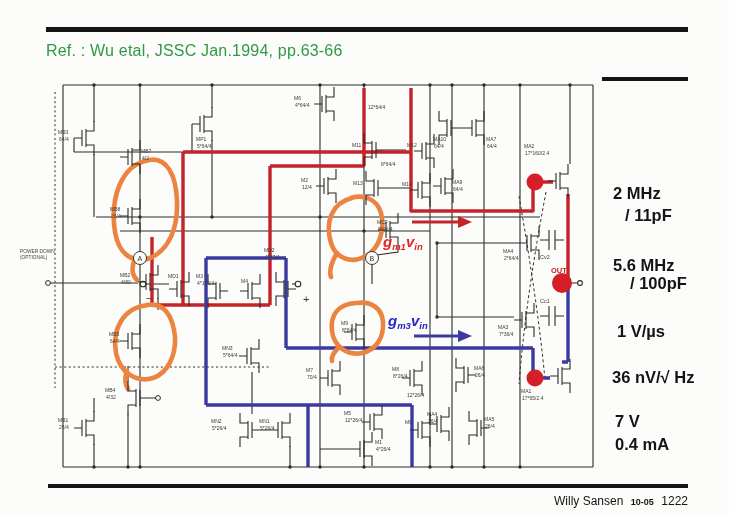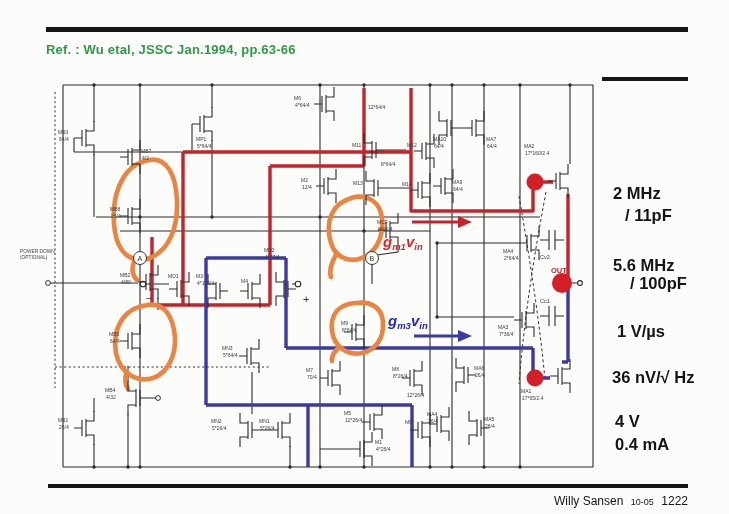--- a/index.html
+++ b/index.html
@@ -2,26 +2,26 @@
 <html><head>
 <meta charset="utf-8">
 <style>
   html,body{margin:0;padding:0;background:#e8e8e8;}
   .slide{position:relative;width:729px;height:514px;background:#fcfcfa;overflow:hidden;
          font-family:"Liberation Sans",sans-serif;}
   .bar{position:absolute;background:#151515;}
   #top-rule{left:46px;top:27px;width:642px;height:5px;}
   #right-rule{left:602px;top:77px;width:86px;height:4px;}
   #bottom-rule{left:48px;top:484px;width:640px;height:4px;}
-  #ref-text{position:absolute;left:46px;top:42px;font-size:13px;font-weight:bold;color:#2e9a47;
+  #ref-text{position:absolute;left:46px;top:42px;font-size:16px;font-weight:normal;color:#2e9a47;
             letter-spacing:.2px;white-space:nowrap;}
   .spec{position:absolute;font-size:16.5px;font-weight:bold;color:#141414;white-space:nowrap;}
   #footer{position:absolute;left:0;top:491px;width:688px;text-align:right;color:#141414;white-space:nowrap;}
   #footer .author,#footer .page{font-size:12px;font-weight:normal;}
-  #footer .date{font-size:9px;font-weight:normal;padding:0 3px;}
+  #footer .date{font-size:9px;font-weight:bold;padding:0 3px;}
   svg{position:absolute;left:0;top:0;}
   text{font-family:"Liberation Sans",sans-serif;}
   .devlbl{fill:#3a3a3a;font-size:5px;}
   .wire{stroke:#2b2b2b;stroke-width:1.1;fill:none;}
   .dashwire{stroke:#2b2b2b;stroke-width:1;fill:none;stroke-dasharray:2,2.6;}
   .redpath{stroke:#c4232a;stroke-width:3.4;fill:none;stroke-linejoin:round;}
   .bluepath{stroke:#3a3aa0;stroke-width:3.4;fill:none;stroke-linejoin:round;}
   .orange{stroke:#ea8440;stroke-width:4.6;fill:none;stroke-linecap:round;}
   .xdash{stroke:#333;stroke-width:1;fill:none;stroke-dasharray:3,2.5;}
 </style>
@@ -258,21 +258,21 @@
     </text>
   </svg>
 
   <div id="specs">
       <div class="spec" style="top: 184px; left: 613px;">2 MHz</div>
       <div class="spec" style="top: 206px; left: 625px;">/ 11pF</div>
       <div class="spec" style="top: 256px; left: 613px;">5.6 MHz</div>
       <div class="spec" style="top: 274px; left: 630px;">/ 100pF</div>
       <div class="spec" style="top: 322px; left: 617px;">1 V/µs</div>
       <div class="spec" style="top: 368px; left: 612px; text-align: center;">36 nV/√ Hz</div>
-      <div class="spec" style="top: 412px; left: 615px;">4 V</div>
+      <div class="spec" style="top: 412px; left: 615px;">7 V</div>
       <div class="spec" style="top: 435px; left: 615px;">0.4 mA</div>
     </div>
 
   <div class="bar" id="bottom-rule"></div>
   <div id="footer">
     <span class="author">Willy Sansen</span>
     <span class="date">10-05</span>
     <span class="page">1222</span>
   </div>
 </div>

